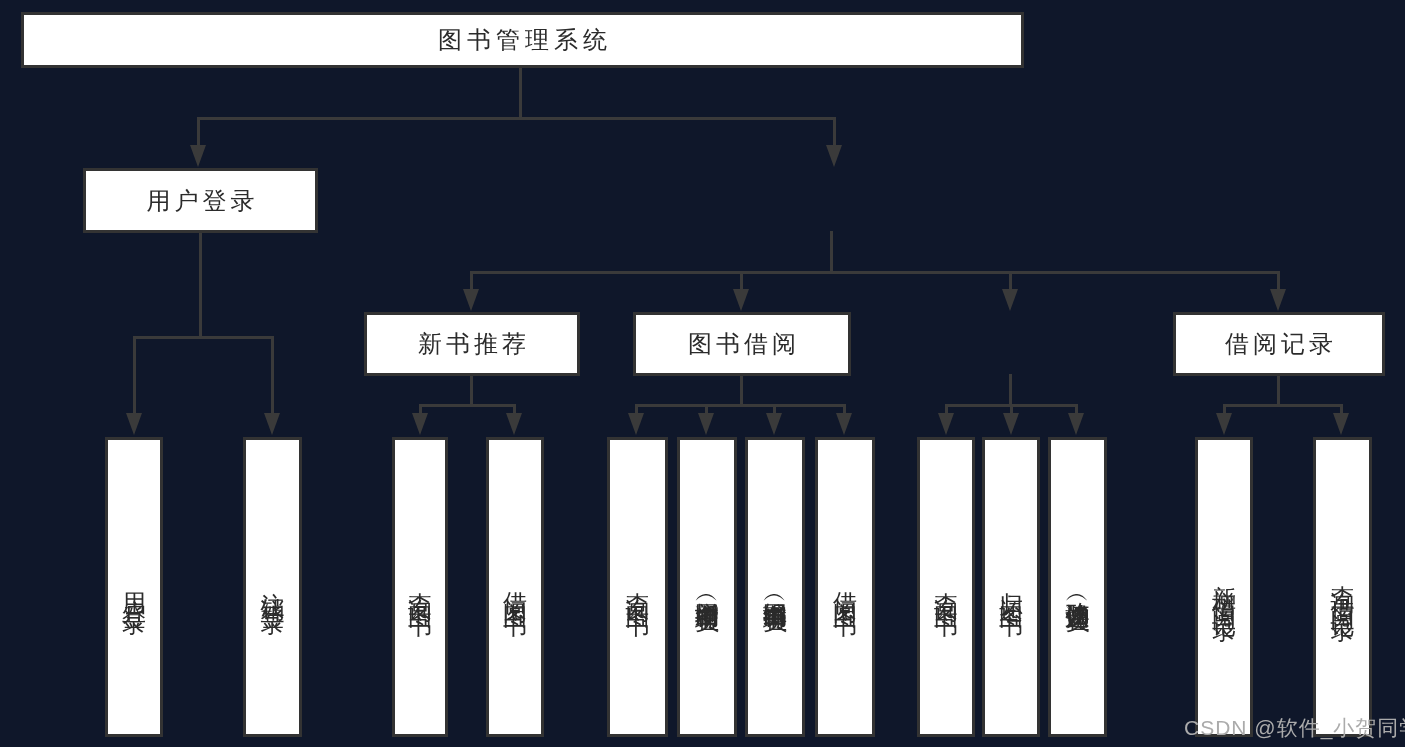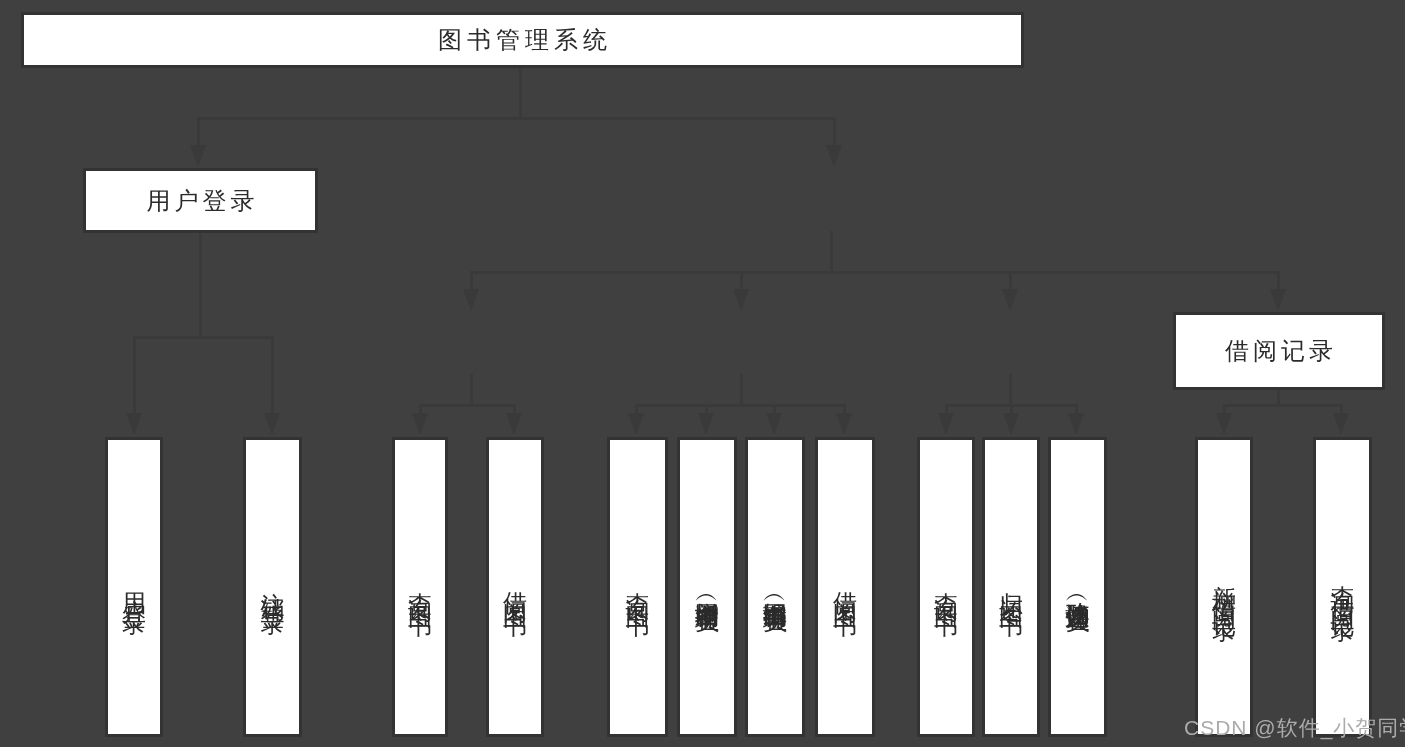--- a/index.html
+++ b/index.html
@@ -4,21 +4,21 @@
 <style>
   html, body {
     margin: 0;
     padding: 0;
     background: #ffffff;
   }
   .canvas {
     position: relative;
     width: 1405px;
     height: 747px;
-    background: #404040;
+    background: #0f172a;
     overflow: hidden;
     font-family: "Liberation Sans", sans-serif;
   }
   
   .vl {
     position: absolute;
     width: 3px;
     background: #3a3a3a;
   }
   .hl {
@@ -142,21 +142,27 @@
   <div class="ah" style="left:1333px;top:413px"></div>
 
   <div class="box hbox title" style="left:21px;top:12px;width:1003px;height:56px">
     <span>图书管理系统</span>
   </div>
 
   <div class="box hbox" style="left:83px;top:168px;width:235px;height:65px">
     <span>用户登录</span>
   </div>
 
-  <div class="box hbox" style="left:1173px;top:312px;width:212px;height:78px">
+  <div class="box hbox" style="left:364px;top:312px;width:216px;height:64px">
+    <span>新书推荐</span>
+  </div>
+  <div class="box hbox" style="left:633px;top:312px;width:218px;height:64px">
+    <span>图书借阅</span>
+  </div>
+  <div class="box hbox" style="left:1173px;top:312px;width:212px;height:64px">
     <span>借阅记录</span>
   </div>
 
   <div class="box" style="left:105px;top:437px;width:58px;height:300px">
     <span class="vtext">用户登录</span>
   </div>
   <div class="box" style="left:243px;top:437px;width:59px;height:300px">
     <span class="vtext">注销登录</span>
   </div>
 

